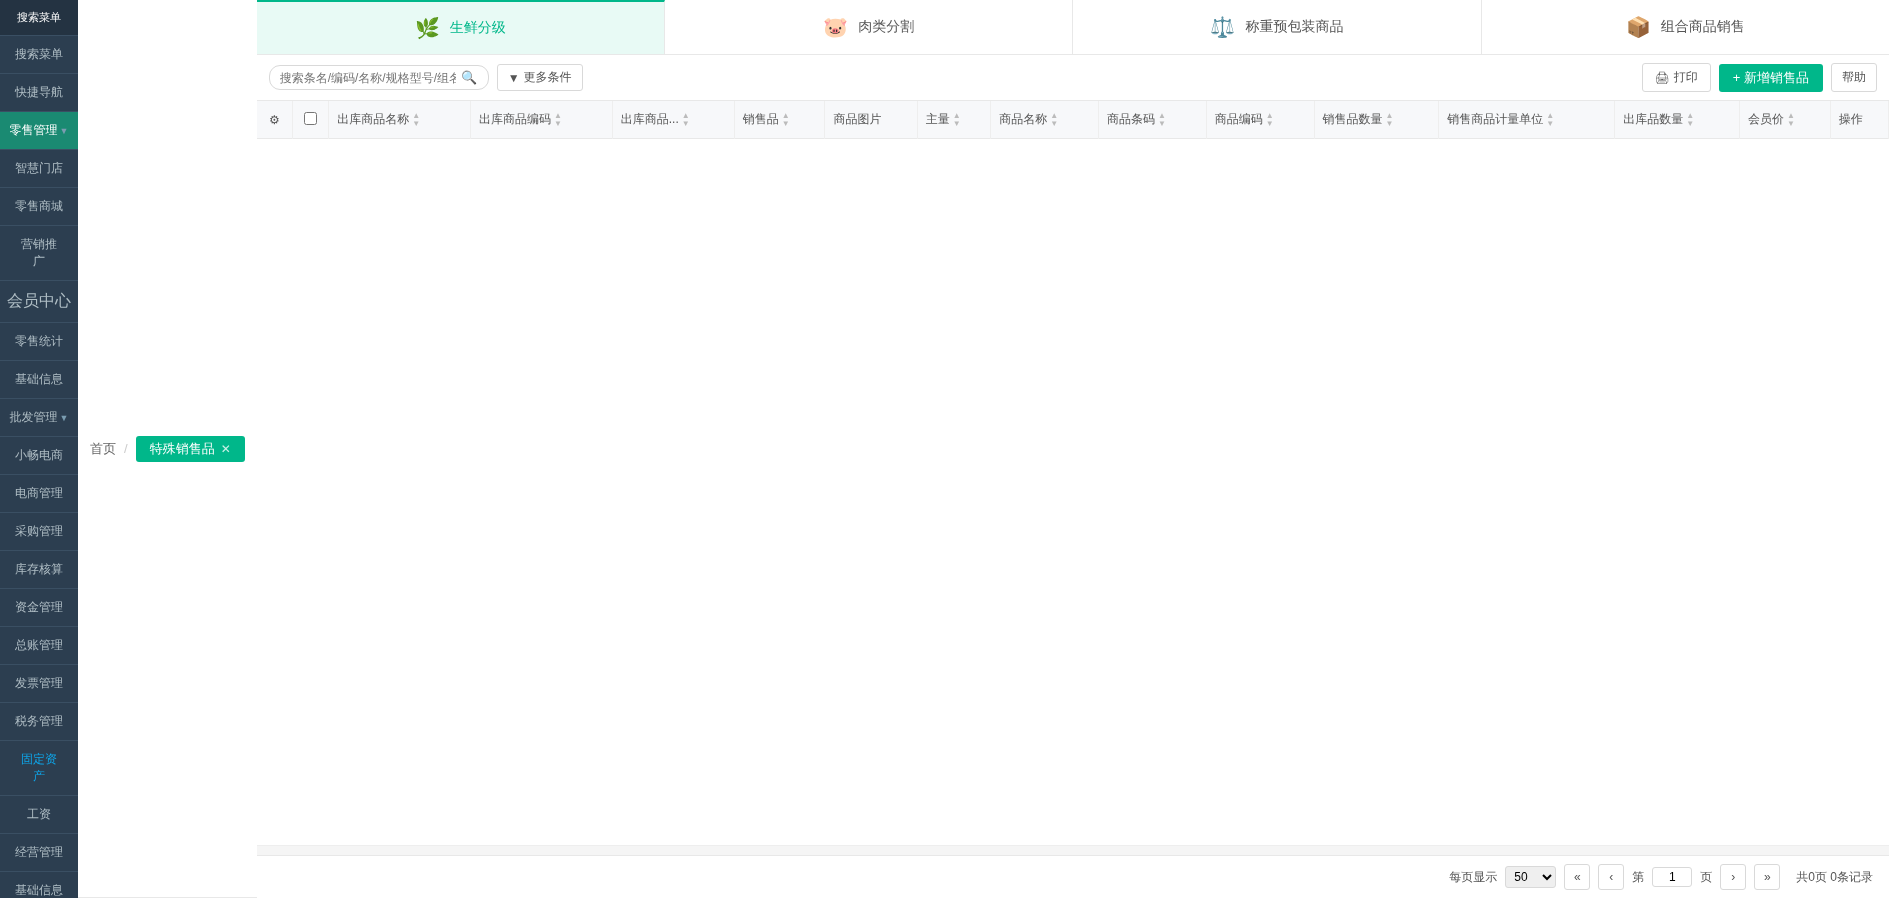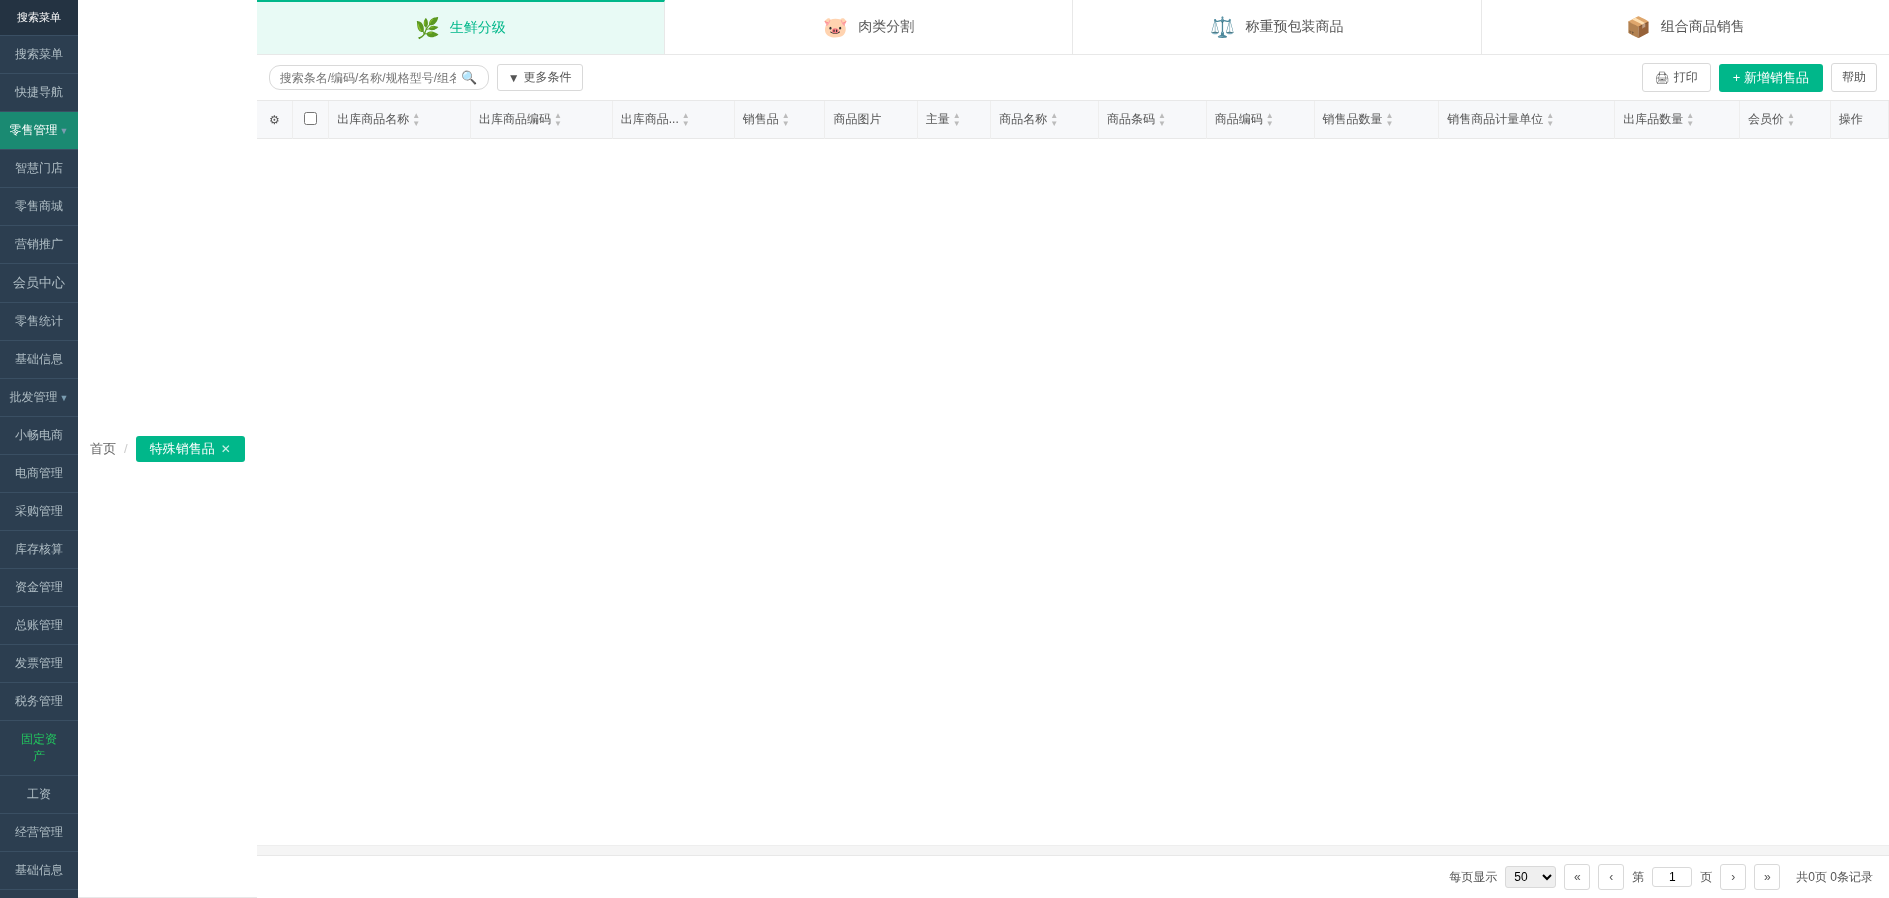--- a/index.html
+++ b/index.html
@@ -305,37 +305,37 @@
   </div>
   <div id="sidebar-items-container" style="width: 100%;">
       <div class="sidebar-item" style="width: 100%; padding: 10px 4px; text-align: center; cursor: pointer; color: rgb(176, 190, 197); font-size: 12px; border-bottom: 1px solid rgb(58, 79, 99);">搜索菜单</div>
       <div class="sidebar-item" style="width: 100%; padding: 10px 4px; text-align: center; cursor: pointer; color: rgb(176, 190, 197); font-size: 12px; border-bottom: 1px solid rgb(58, 79, 99);">快捷导航</div>
       <div class="sidebar-item active" style="width: 100%; padding: 10px 4px; text-align: center; cursor: pointer; color: rgb(255, 255, 255); font-size: 12px; border-bottom: 1px solid rgb(58, 79, 99); background: rgb(26, 138, 114); display: flex; align-items: center; justify-content: center; gap: 2px;">
         <span>零售管理</span>
         <span style="font-size:9px;color:#7a9cb0;">▼</span>
       </div>
       <div class="sidebar-item" style="width: 100%; padding: 10px 4px; text-align: center; cursor: pointer; color: rgb(176, 190, 197); font-size: 12px; border-bottom: 1px solid rgb(58, 79, 99);">智慧门店</div>
       <div class="sidebar-item" style="width: 100%; padding: 10px 4px; text-align: center; cursor: pointer; color: rgb(176, 190, 197); font-size: 12px; border-bottom: 1px solid rgb(58, 79, 99);">零售商城</div>
-      <div class="sidebar-item" style="width: 100%; padding: 10px 3px; text-align: center; cursor: pointer; color: rgb(176, 190, 197); font-size: 12px; border-bottom: 1px solid rgb(58, 79, 99);">营销推广</div>
-      <div class="sidebar-item" style="width: 100%; padding: 10px 4px; text-align: center; cursor: pointer; color: rgb(176, 190, 197); font-size: 13px; border-bottom: 1px solid rgb(58, 79, 99);">会员中心</div>
+      <div class="sidebar-item" style="width: 100%; padding: 10px 20px; text-align: center; cursor: pointer; color: rgb(176, 190, 197); font-size: 12px; border-bottom: 1px solid rgb(58, 79, 99);">营销推广</div>
+      <div class="sidebar-item" style="width: 100%; padding: 10px 4px; text-align: center; cursor: pointer; color: rgb(176, 190, 197); font-size: 16px; border-bottom: 1px solid rgb(58, 79, 99);">会员中心</div>
       <div class="sidebar-item" style="width: 100%; padding: 10px 4px; text-align: center; cursor: pointer; color: rgb(176, 190, 197); font-size: 12px; border-bottom: 1px solid rgb(58, 79, 99);">零售统计</div>
       <div class="sidebar-item" style="width: 100%; padding: 10px 4px; text-align: center; cursor: pointer; color: rgb(176, 190, 197); font-size: 12px; border-bottom: 1px solid rgb(58, 79, 99);">基础信息</div>
       <div class="sidebar-item" style="width: 100%; padding: 10px 4px; text-align: center; cursor: pointer; color: rgb(176, 190, 197); font-size: 12px; border-bottom: 1px solid rgb(58, 79, 99); display: flex; align-items: center; justify-content: center; gap: 2px;">
         <span>批发管理</span>
         <span style="font-size:9px;color:#7a9cb0;">▼</span>
       </div>
       <div class="sidebar-item" style="width: 100%; padding: 10px 4px; text-align: center; cursor: pointer; color: rgb(176, 190, 197); font-size: 12px; border-bottom: 1px solid rgb(58, 79, 99);">小畅电商</div>
       <div class="sidebar-item" style="width: 100%; padding: 10px 4px; text-align: center; cursor: pointer; color: rgb(176, 190, 197); font-size: 12px; border-bottom: 1px solid rgb(58, 79, 99);">电商管理</div>
       <div class="sidebar-item" style="width: 100%; padding: 10px 4px; text-align: center; cursor: pointer; color: rgb(176, 190, 197); font-size: 12px; border-bottom: 1px solid rgb(58, 79, 99);">采购管理</div>
       <div class="sidebar-item" style="width: 100%; padding: 10px 4px; text-align: center; cursor: pointer; color: rgb(176, 190, 197); font-size: 12px; border-bottom: 1px solid rgb(58, 79, 99);">库存核算</div>
       <div class="sidebar-item" style="width: 100%; padding: 10px 4px; text-align: center; cursor: pointer; color: rgb(176, 190, 197); font-size: 12px; border-bottom: 1px solid rgb(58, 79, 99);">资金管理</div>
       <div class="sidebar-item" style="width: 100%; padding: 10px 4px; text-align: center; cursor: pointer; color: rgb(176, 190, 197); font-size: 12px; border-bottom: 1px solid rgb(58, 79, 99);">总账管理</div>
       <div class="sidebar-item" style="width: 100%; padding: 10px 4px; text-align: center; cursor: pointer; color: rgb(176, 190, 197); font-size: 12px; border-bottom: 1px solid rgb(58, 79, 99);">发票管理</div>
       <div class="sidebar-item" style="width: 100%; padding: 10px 4px; text-align: center; cursor: pointer; color: rgb(176, 190, 197); font-size: 12px; border-bottom: 1px solid rgb(58, 79, 99);">税务管理</div>
-      <div class="sidebar-item" style="width: 100%; padding: 10px 20px; text-align: center; cursor: pointer; color: #22c55e; font-size: 12px; border-bottom: 1px solid rgb(58, 79, 99);">固定资产</div>
+      <div class="sidebar-item" style="width: 100%; padding: 10px 20px; text-align: center; cursor: pointer; color: #0ea5e9; font-size: 12px; border-bottom: 1px solid rgb(58, 79, 99);">固定资产</div>
       <div class="sidebar-item" style="width: 100%; padding: 10px 4px; text-align: center; cursor: pointer; color: rgb(176, 190, 197); font-size: 12px; border-bottom: 1px solid rgb(58, 79, 99);">工资</div>
       <div class="sidebar-item" style="width: 100%; padding: 10px 4px; text-align: center; cursor: pointer; color: rgb(176, 190, 197); font-size: 12px; border-bottom: 1px solid rgb(58, 79, 99);">经营管理</div>
       <div class="sidebar-item" style="width: 100%; padding: 10px 4px; text-align: center; cursor: pointer; color: rgb(176, 190, 197); font-size: 12px; border-bottom: 1px solid rgb(58, 79, 99);">基础信息</div>
       <div class="sidebar-item" style="width: 100%; padding: 10px 4px; text-align: center; cursor: pointer; color: rgb(176, 190, 197); font-size: 12px; border-bottom: 1px solid rgb(58, 79, 99);">系统管理</div>
     </div>
 
 </div>
 
 <div id="main">
 

